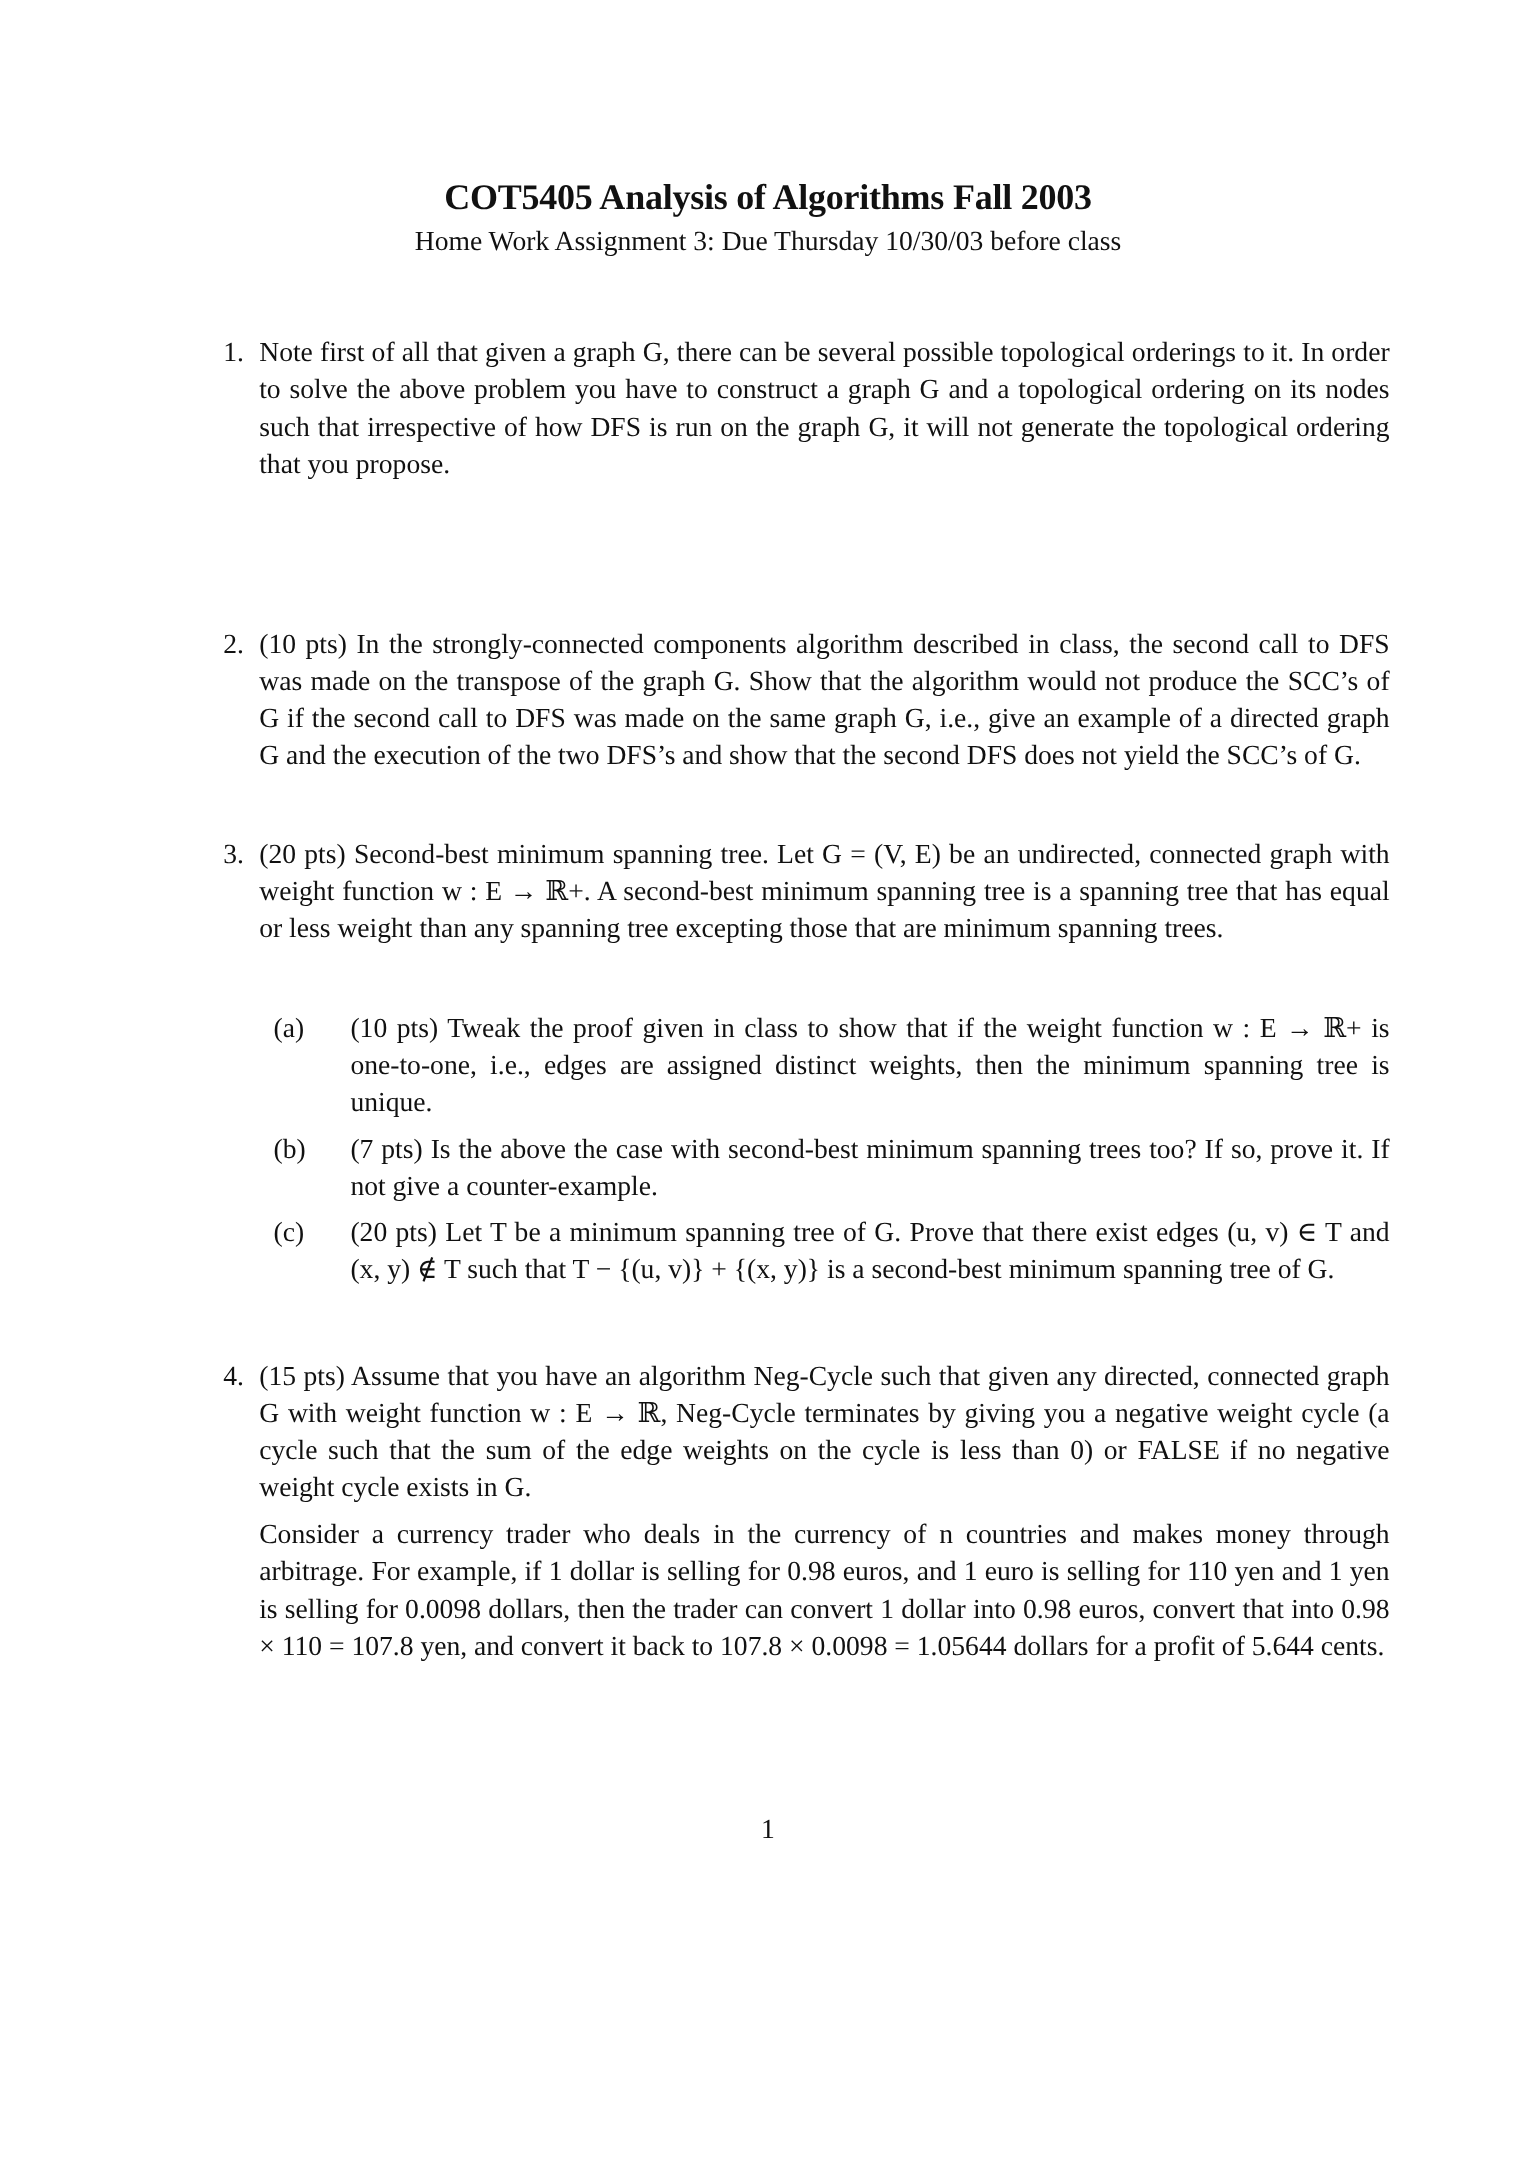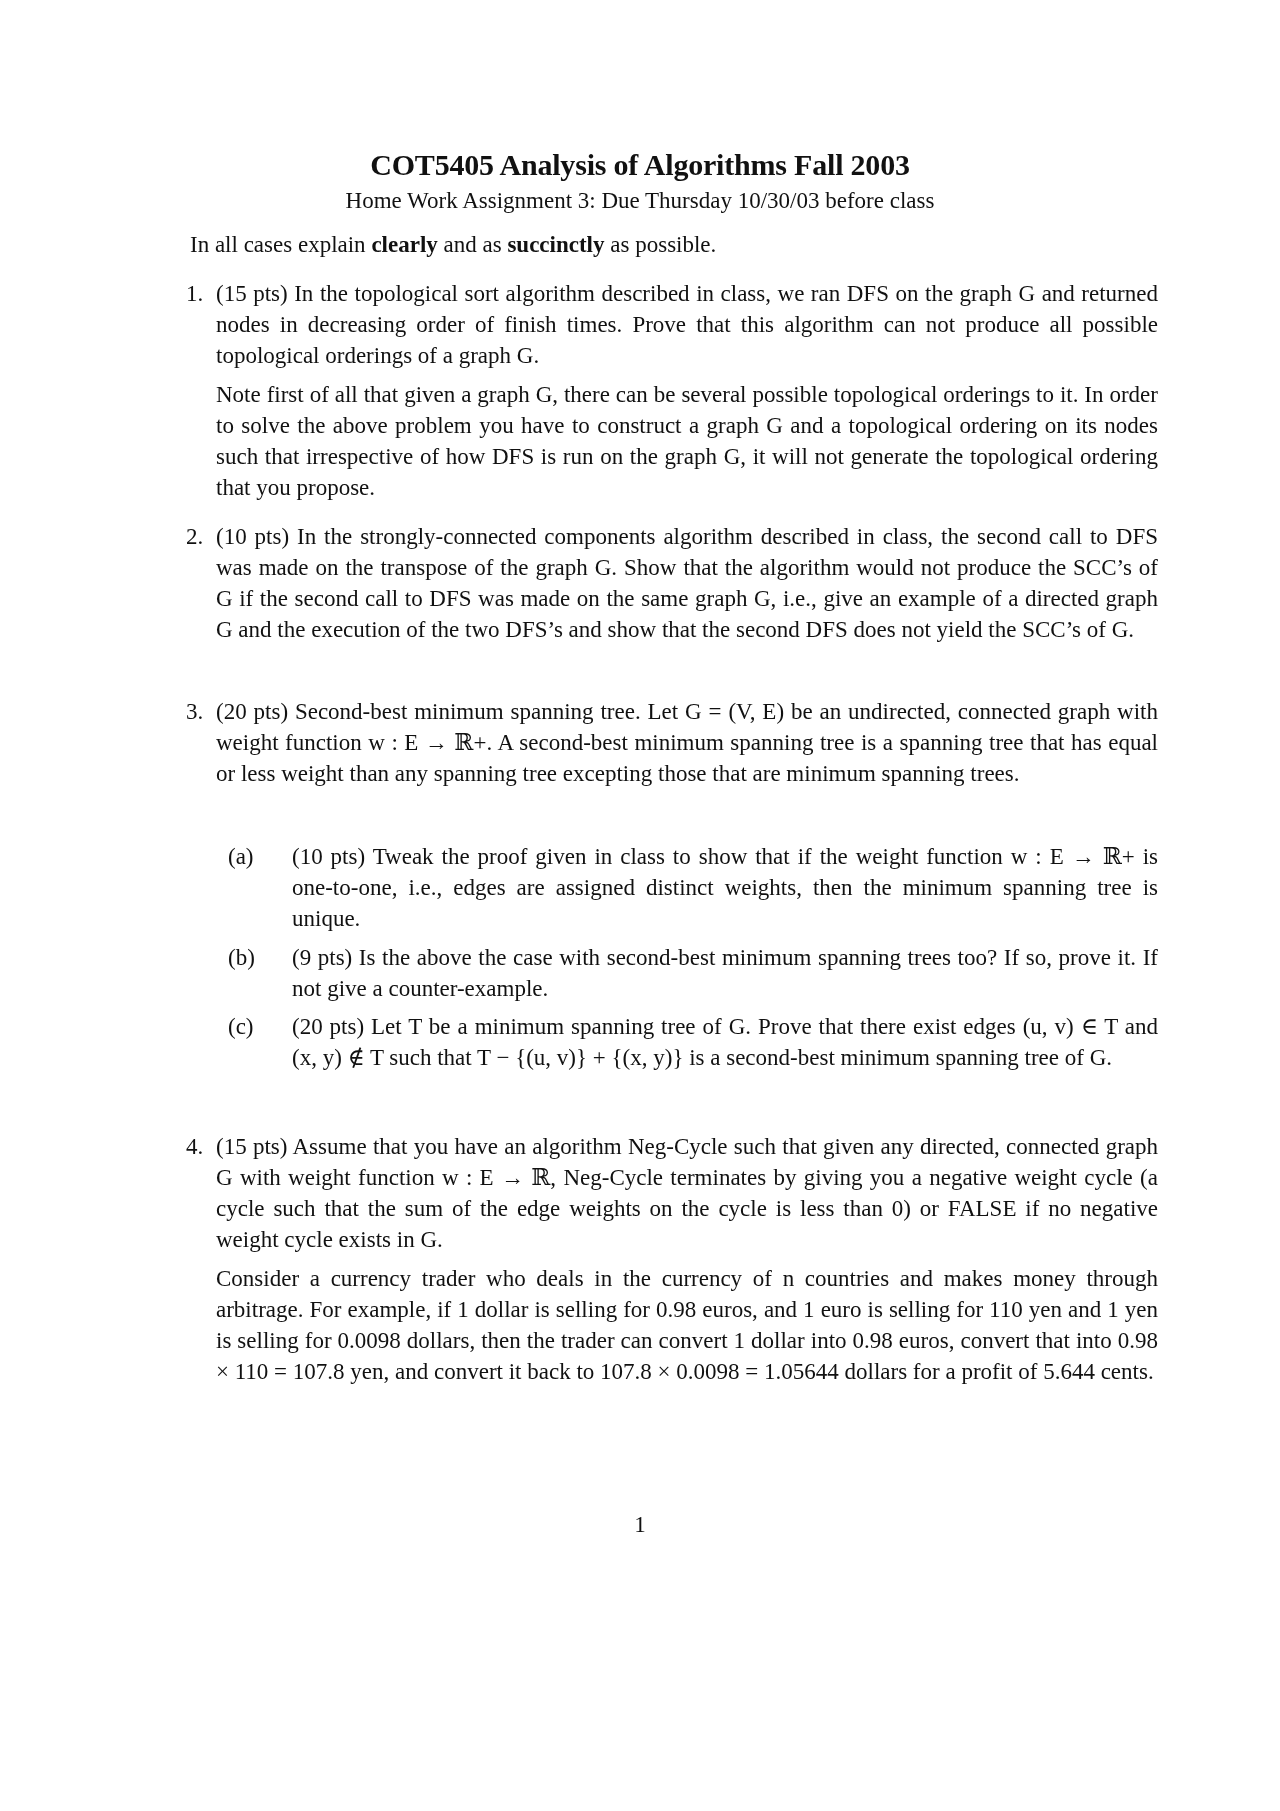--- a/index.html
+++ b/index.html
@@ -37,28 +37,24 @@
   }
 </style>
 </head>
 <body>
 
 <div class="page">
 
   <div class="title">COT5405 Analysis of Algorithms Fall 2003</div>
   <div class="subtitle">Home Work Assignment 3: Due Thursday 10/30/03 before class</div>
 
-  <div class="intro">
-    <span>In all cases explain </span><b>clearly</b><span> and as </span><b>succinctly</b><span> as possible.</span>
-  </div>
 
   <div class="prob" style="top:278px;">
     <span class="num">1.</span>
     <div class="body">
-      <p>(15 pts) In the topological sort algorithm described in class, we ran DFS on the graph G and returned nodes in decreasing order of finish times. Prove that this algorithm can not produce all possible topological orderings of a graph G.</p>
       <p>Note first of all that given a graph G, there can be several possible topological orderings to it. In order to solve the above problem you have to construct a graph G and a topological ordering on its nodes such that irrespective of how DFS is run on the graph G, it will not generate the topological ordering that you propose.</p>
     </div>
   </div>
 
   <div class="prob" style="top:521px;">
     <span class="num">2.</span>
     <div class="body">
       <p>(10 pts) In the strongly-connected components algorithm described in class, the second call to DFS was made on the transpose of the graph G. Show that the algorithm would not produce the SCC’s of G if the second call to DFS was made on the same graph G, i.e., give an example of a directed graph G and the execution of the two DFS’s and show that the second DFS does not yield the SCC’s of G.</p>
     </div>
   </div>
@@ -70,21 +66,21 @@
     </div>
   </div>
 
   <div class="sub" style="top:841px;">
     <span class="lbl">(a)</span>
     <div class="body">(10 pts) Tweak the proof given in class to show that if the weight function w : E → ℝ+ is one-to-one, i.e., edges are assigned distinct weights, then the minimum spanning tree is unique.</div>
   </div>
 
   <div class="sub" style="top:942px;">
     <span class="lbl">(b)</span>
-    <div class="body">(9 pts) Is the above the case with second-best minimum spanning trees too? If so, prove it. If not give a counter-example.</div>
+    <div class="body">(7 pts) Is the above the case with second-best minimum spanning trees too? If so, prove it. If not give a counter-example.</div>
   </div>
 
   <div class="sub" style="top:1011px;">
     <span class="lbl">(c)</span>
     <div class="body">(20 pts) Let T be a minimum spanning tree of G. Prove that there exist edges (u, v) ∈ T and (x, y) ∉ T such that T − {(u, v)} + {(x, y)} is a second-best minimum spanning tree of G.</div>
   </div>
 
   <div class="prob" style="top:1131px;">
     <span class="num">4.</span>
     <div class="body">

